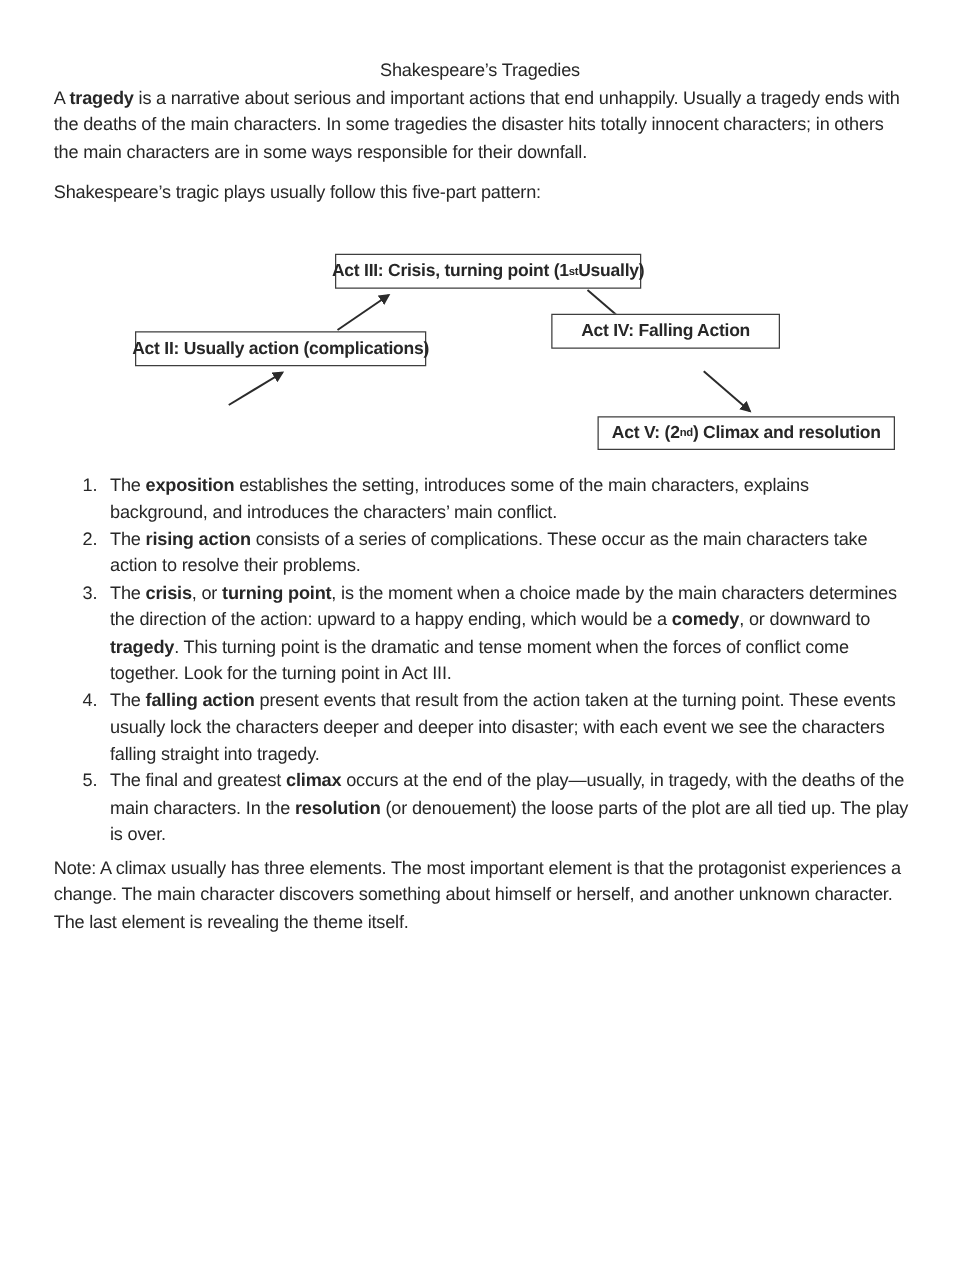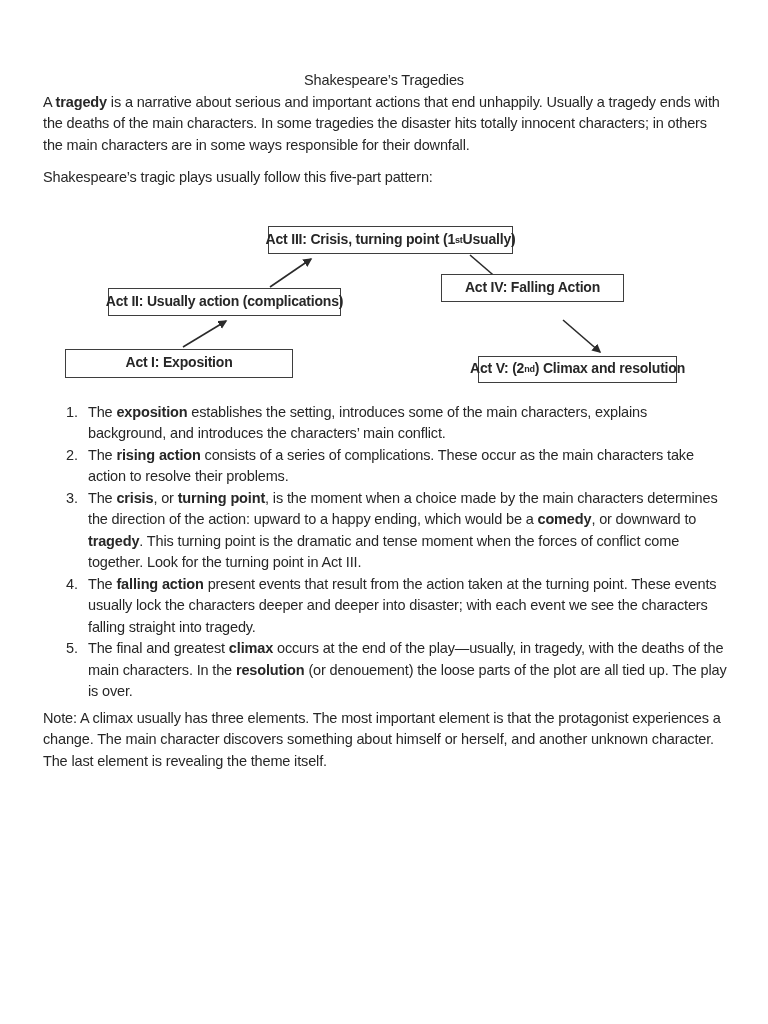--- a/index.html
+++ b/index.html
@@ -16,21 +16,21 @@
     background:var(--background,#fff);
     color:var(--text,#272727);
     font-family:"Liberation Sans","DejaVu Sans",sans-serif;
     font-size:14.5px;
     line-height:21.5px;
     letter-spacing:-0.15px;
     overflow:hidden;
   }
   .title{
     margin:0;
-    padding-top:70px;
+    padding-top:47px;
     text-align:center;
     font-weight:400;
   }
   .para{
     margin:0 40px 0 43px;
     width:685px;
   }
   .intro{}
   .pattern{margin-top:11px;}
 
@@ -66,21 +66,21 @@
   }
   .box sup{
     font-size:9px;
     line-height:0;
     vertical-align:super;
   }
   .box-act3{left:268px;top:0;width:245px;height:28px;}
   .box-act2{left:108px;top:62px;width:233px;height:28px;}
   .box-act4{left:441px;top:48px;width:183px;height:28px;}
   .box-act1{left:65px;top:123px;width:228px;height:29px;}
-  .box-act5{left:478px;top:130px;width:199px;height:27px;}
+  .box-act5{left:478px;top:130px;width:238px;height:27px;}
 
   
   .list{margin-top:14px;}
   .li{display:flex;}
   .li .num{
     flex:0 0 22px;
     margin-left:66px;
   }
   .li .txt{width:640px;}
 
@@ -119,25 +119,20 @@
     <div class="box box-act2">
       <span>Act II: Usually action (complications)</span>
         <sup></sup>
         <span></span>
     </div>
     <div class="box box-act4">
       <span>Act IV: Falling Action</span>
         <sup></sup>
         <span></span>
     </div>
-    <div class="box box-act1">
-      <span>Act I: Exposition</span>
-        <sup></sup>
-        <span></span>
-    </div>
     <div class="box box-act5">
       <span>Act V: (2</span>
         <sup>nd</sup>
         <span>) Climax and resolution</span>
     </div>
   </div>
 
   <div class="list">
     <div class="li">
       <span class="num">1.</span>

